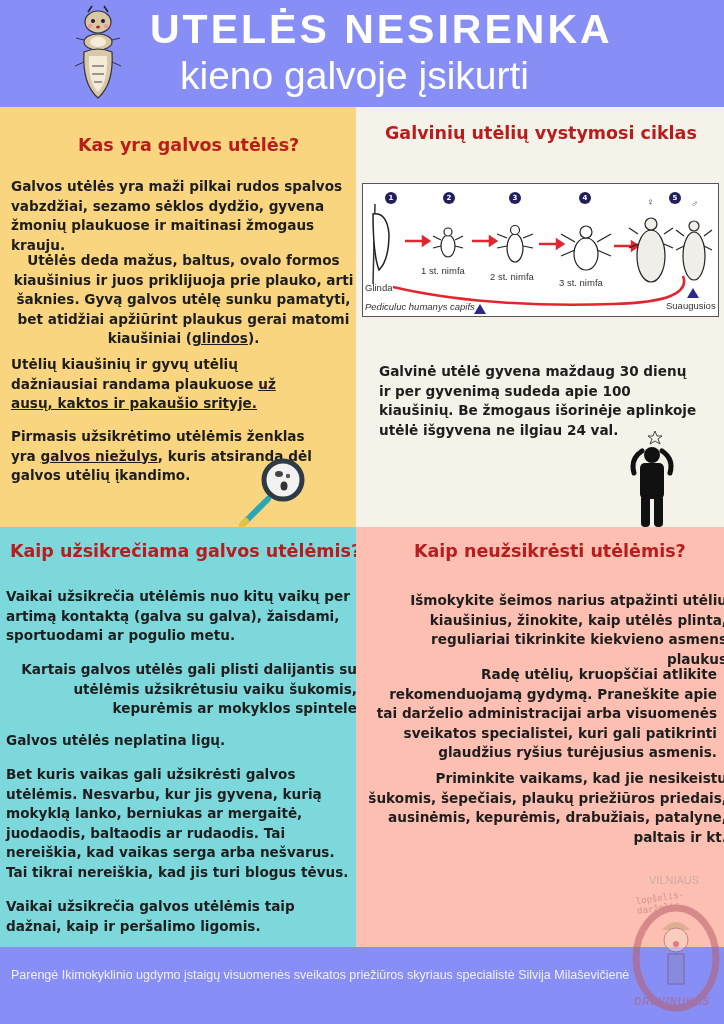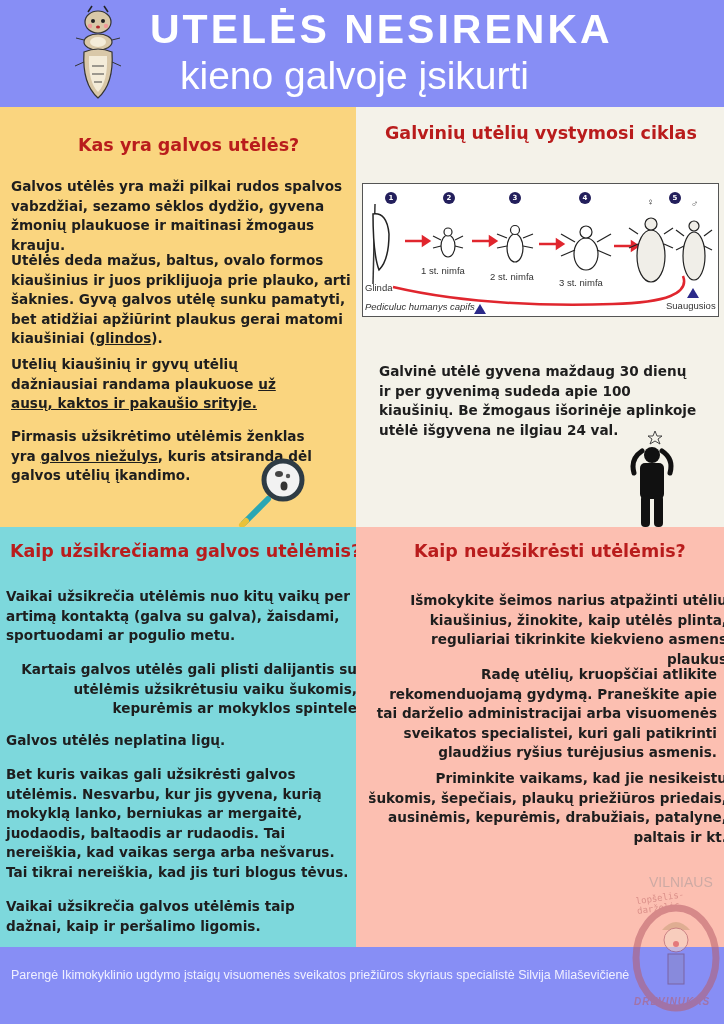--- a/index.html
+++ b/index.html
@@ -56,21 +56,21 @@
       <line x1="22" y1="70" x2="34" y2="70" stroke="#444"></line>
     <line x1="24" y1="78" x2="32" y2="78" stroke="#444"></line>
   </svg>
   <div class="title">UTELĖS NESIRENKA</div>
   <div class="subtitle">kieno galvoje įsikurti</div>
 </div>
 
 <div class="panel p-yellow">
   <h2 style="left:78px; top:28px;">Kas yra galvos utėlės?</h2>
   <p class="para" style="left:11px; top:70px; width:345px;">Galvos utėlės yra maži pilkai rudos spalvos vabzdžiai, sezamo sėklos dydžio, gyvena žmonių plaukuose ir maitinasi žmogaus krauju.</p>
-  <p class="para" style="left:11px; top:144px; width:345px;">
+  <p class="para" style="left:11px; top:144px; width:345px;text-align:center;">
     <span>Utėlės deda mažus, baltus, ovalo formos kiaušinius ir juos priklijuoja prie plauko, arti šaknies. Gyvą galvos utėlę sunku pamatyti, bet atidžiai apžiūrint plaukus gerai matomi kiaušiniai (</span><u>glindos</u><span>).</span>
   </p>
   <p class="para" style="left:11px; top:248px; width:300px;">
     <span>Utėlių kiaušinių ir gyvų utėlių dažniausiai randama plaukuose </span><u>už ausų, kaktos ir pakaušio srityje.</u>
   </p>
   <p class="para" style="left:11px; top:320px; width:315px;">
     <span>Pirmasis užsikrėtimo utėlėmis ženklas yra </span><u>galvos niežulys</u><span>, kuris atsiranda dėl galvos utėlių įkandimo.</span>
   </p>
   <svg style="position:absolute; left:236px; top:350px;" width="74" height="70" viewBox="0 0 74 70">
     <line x1="8" y1="66" x2="32" y2="42" stroke="#2aa6b4" stroke-width="6" stroke-linecap="round"></line>
@@ -189,21 +189,21 @@
   <p class="para" style="left:11px; top:64px; width:360px;">Išmokykite šeimos narius atpažinti utėlių kiaušinius, žinokite, kaip utėlės plinta, reguliariai tikrinkite kiekvieno asmens plaukus</p>
   <p class="para" style="left:11px; top:138px; width:350px;">Radę utėlių, kruopščiai atlikite rekomenduojamą gydymą. Praneškite apie tai darželio administracijai arba visuomenės sveikatos specialistei, kuri gali patikrinti glaudžius ryšius turėjusius asmenis.</p>
   <p class="para" style="left:11px; top:242px; width:360px;">Priminkite vaikams, kad jie nesikeistų šukomis, šepečiais, plaukų priežiūros priedais, ausinėmis, kepurėmis, drabužiais, patalyne, paltais ir kt.</p>
 </div>
 
 <div class="footer">
   <div class="credit">Parengė Ikimokyklinio ugdymo įstaigų visuomenės sveikatos priežiūros skyriaus specialistė Silvija Milaševičienė</div>
 </div>
 
 <div class="logo">
-  <div style="position:absolute; left:27px; top:4px; font-family:'Liberation Sans',sans-serif; font-size:14px; color:#a89a9a;">VILNIAUS</div>
+  <div style="position:absolute; left:27px; top:4px; font-family:'Liberation Sans',sans-serif; font-size:11px; color:#a89a9a;">VILNIAUS</div>
   <div style="position:absolute; left:14px; top:20px; font-family:'DejaVu Sans Mono',monospace; font-size:9px; color:#c06a6a; transform:rotate(-8deg);">lopšelis-darželis</div>
   <svg style="position:absolute; left:6px; top:30px;" width="96" height="112" viewBox="0 0 96 112">
     <ellipse cx="48" cy="58" rx="40" ry="50" fill="none" stroke="#b85d6a" stroke-width="7"></ellipse>
     <path d="M34 30 Q48 14 62 30 Z" fill="#c9a07a"></path>
     <circle cx="48" cy="40" r="12" fill="#f6d9c8" stroke="#a05060"></circle>
     <circle cx="48" cy="44" r="3" fill="#d04050"></circle>
     <rect x="40" y="54" width="16" height="30" fill="#8a87c8" stroke="#704060"></rect>
   </svg>
   <div style="position:absolute; left:12px; top:126px; font-family:'Liberation Sans',sans-serif; font-weight:bold; font-style:italic; font-size:10px; color:#b85d6a; letter-spacing:1px;">DREVINUKAS</div>
 </div>

